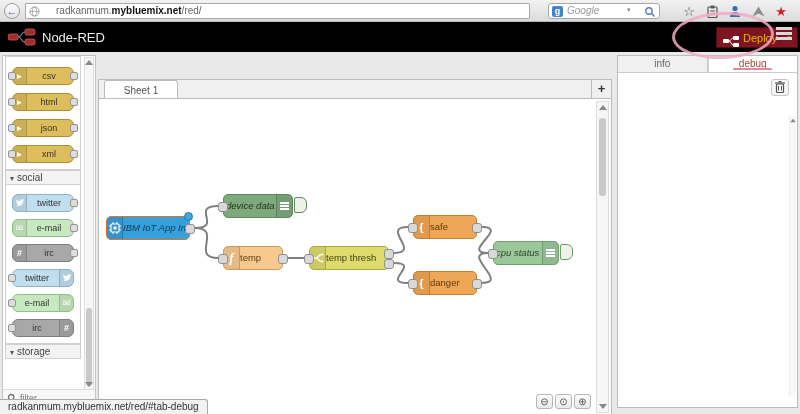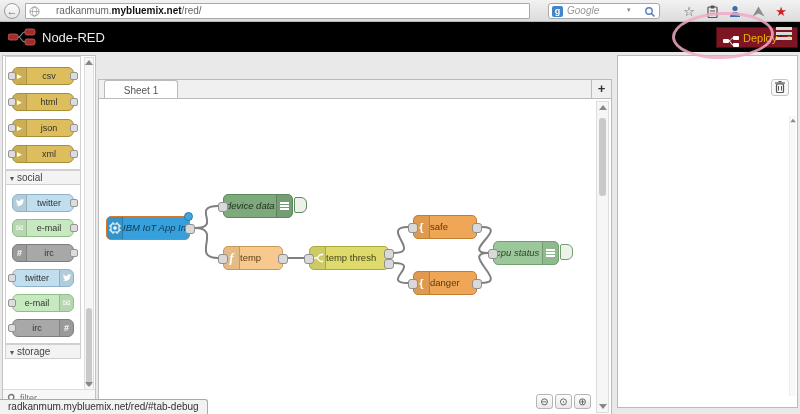--- a/index.html
+++ b/index.html
@@ -405,20 +405,27 @@
           <span class="ftoggle" style="border-color:#6FA06D"></span>
         </div>
       </div>
     <div id="h-scroll">
       <div id="h-thumb" style="left:340px; width:120px;"></div>
       <span class="tri-right" style="right:3px; top:3px;"></span>
     </div>
   </div>
 
   <div id="sidebar">
+    <div id="side-tabs">
+      <div class="side-tab">info</div>
+      <div class="side-tab active">
+        <span>debug</span>
+        <div id="debug-underline"></div>
+      </div>
+    </div>
     <div id="trash-btn">
       <span><svg width="10" height="12" viewBox="0 0 10 12">
             <rect x="1.5" y="3" width="7" height="8.5" rx="1" fill="none" stroke="#555" stroke-width="1.2"></rect>
             <line x1="0" y1="2" x2="10" y2="2" stroke="#555" stroke-width="1.2"></line>
             <line x1="3.5" y1="0.5" x2="6.5" y2="0.5" stroke="#555" stroke-width="1.2"></line>
             <line x1="3.5" y1="5" x2="3.5" y2="9.5" stroke="#555" stroke-width="1"></line>
             <line x1="6.5" y1="5" x2="6.5" y2="9.5" stroke="#555" stroke-width="1"></line>
           </svg></span>
     </div>
     <div id="side-sb">

